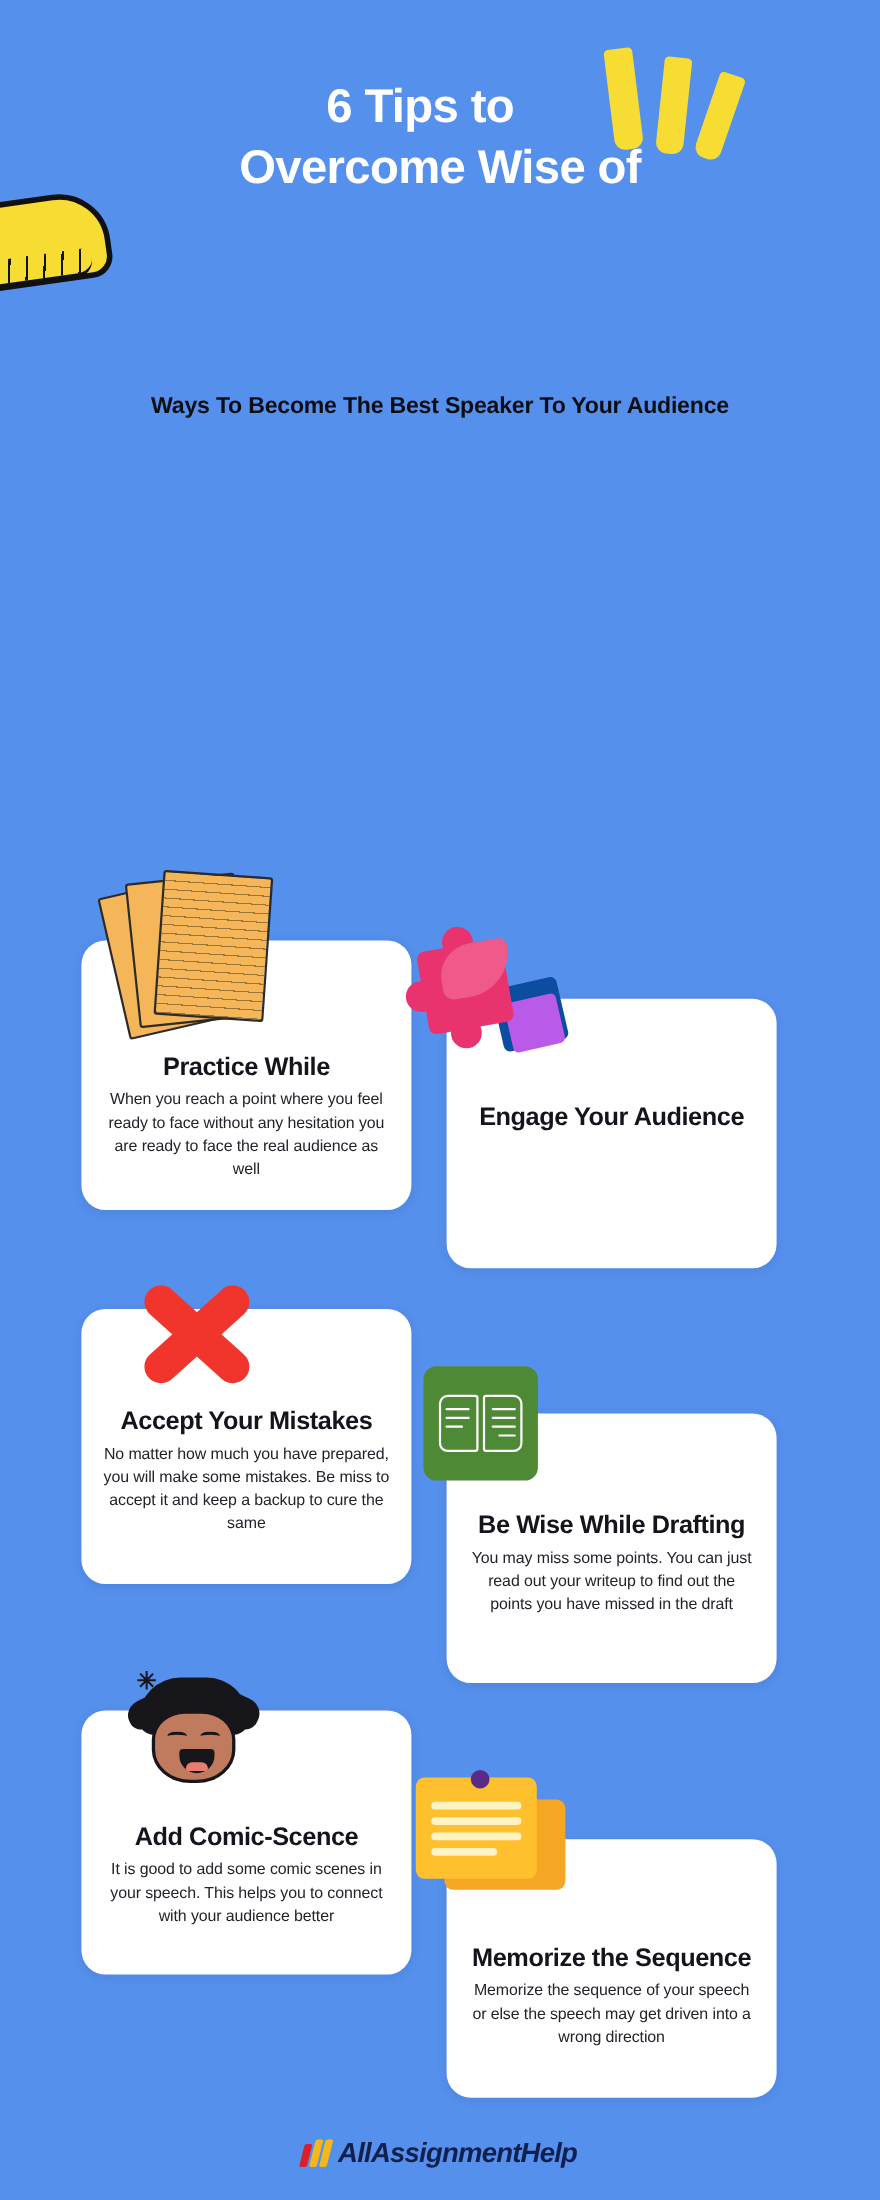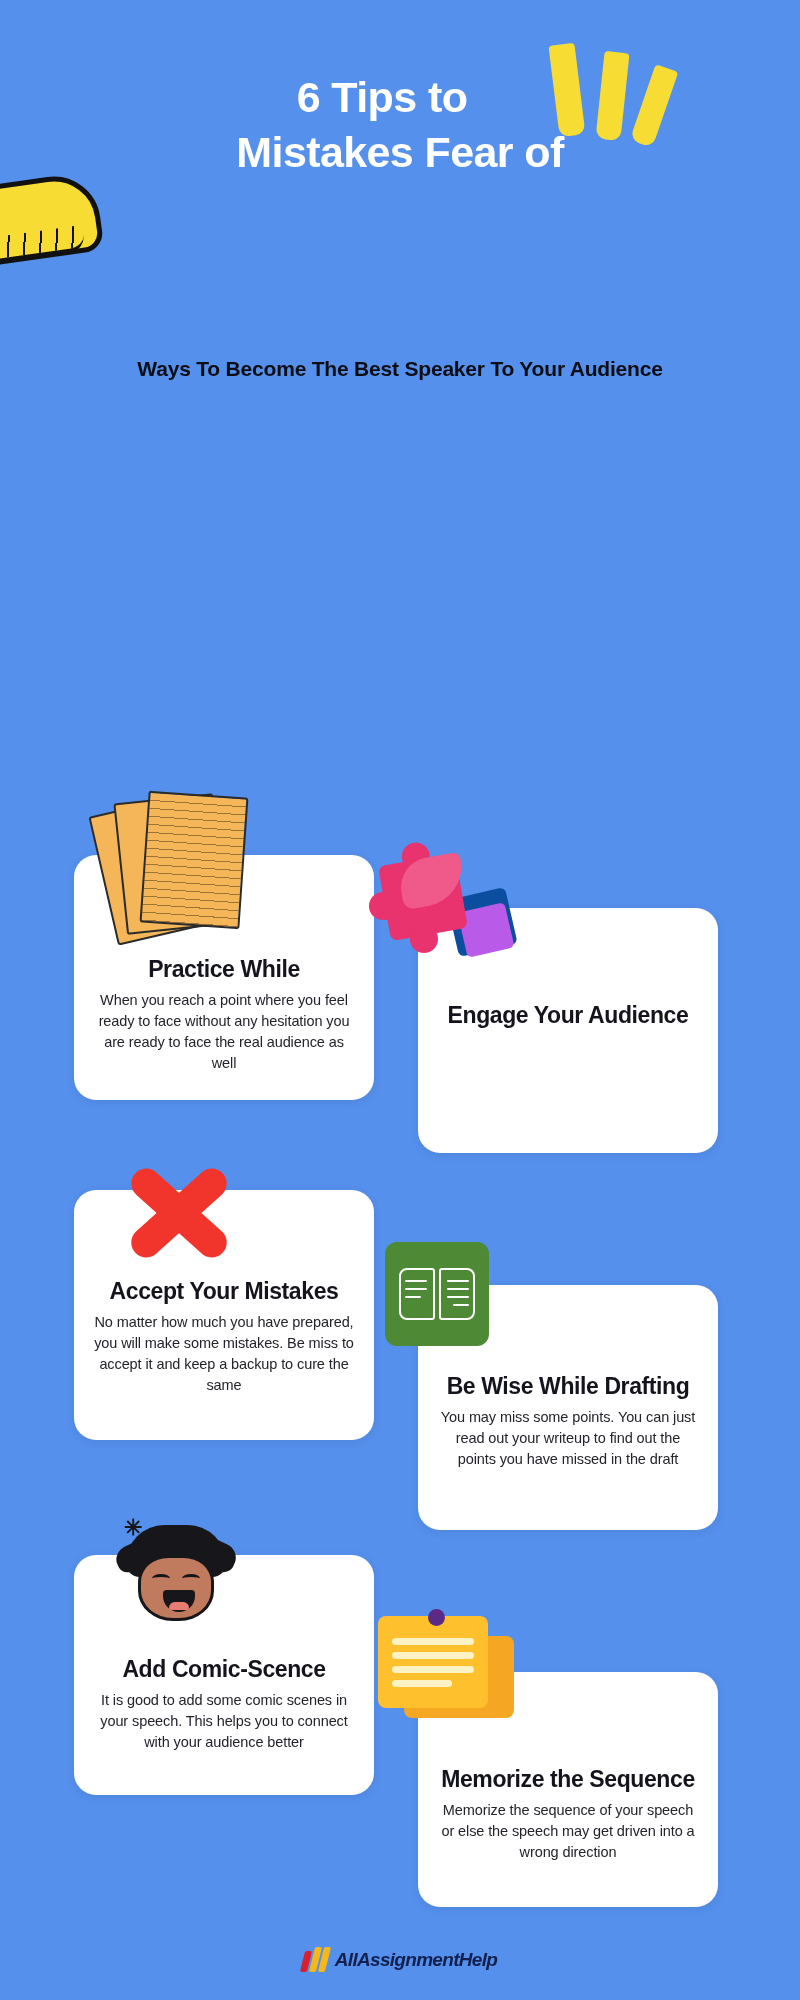--- a/index.html
+++ b/index.html
@@ -74,21 +74,21 @@
   .card {
     position:absolute;
     background:#ffffff;
     border-radius:22px;
     box-shadow:0 2px 9px rgba(20,40,80,.10);
     padding:16px 20px 20px;
     text-align:center;
     z-index:5;
   }
   .card.left  { left:74px;  width:300px; }
-  .card.right { left:406px; width:300px;margin-left:12px; }
+  .card.right { left:406px; width:300px; }
 
   .card-title {
     color:#14141c;
     font-weight:bold;
     font-size:23px;
     line-height:1.18;
     letter-spacing:-0.4px;
     margin-bottom:7px;
   }
   .card-body {
@@ -237,38 +237,38 @@
   .footer {
     position:absolute; left:0; right:0; bottom:28px;
     display:flex; align-items:center; justify-content:center; gap:7px;
     z-index:6;
   }
   .logo-mark { display:flex; align-items:flex-end; gap:2px; transform:skewX(-14deg); }
   .logo-mark i { display:block; width:7px; border-radius:2px; }
   .logo-mark i.r { height:21px; background:#d91f2c; }
   .logo-mark i.y { height:25px; background:#f5b81a; }
   .logo-text {
-    color:#13204d; font-weight:bold; font-size:19px;
+    color:#13204d; font-weight:bold; font-size:25px;
     font-style:italic; letter-spacing:-0.7px;
   }
 </style>
 </head>
 <body>
 
 <div class="header">
 
   <div class="burst b1"></div>
   <div class="burst b2"></div>
   <div class="burst b3"></div>
 
   <div class="hand"></div>
 
   <div class="title-block">
     <div class="title-line l1">6 Tips to</div>
-    <div class="title-line">Mistakes Fear of</div>
+    <div class="title-line">Overcome Wise of</div>
   </div>
 
   <div class="subtitle">Ways To Become The Best Speaker To Your Audience</div>
 </div>
 
 <div class="cards">
 
   <div class="icon-wrap" style="left:100px; top:360px;">
     <div class="papers">
       <div class="paper p1"></div>

